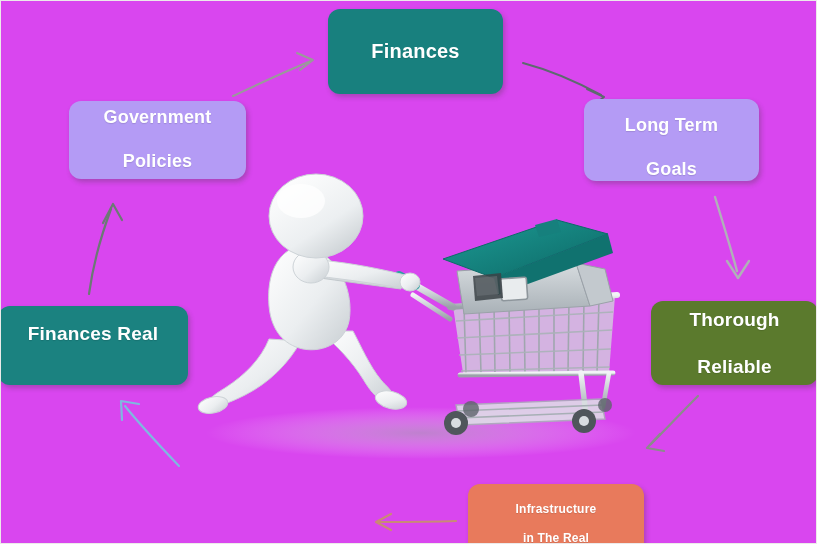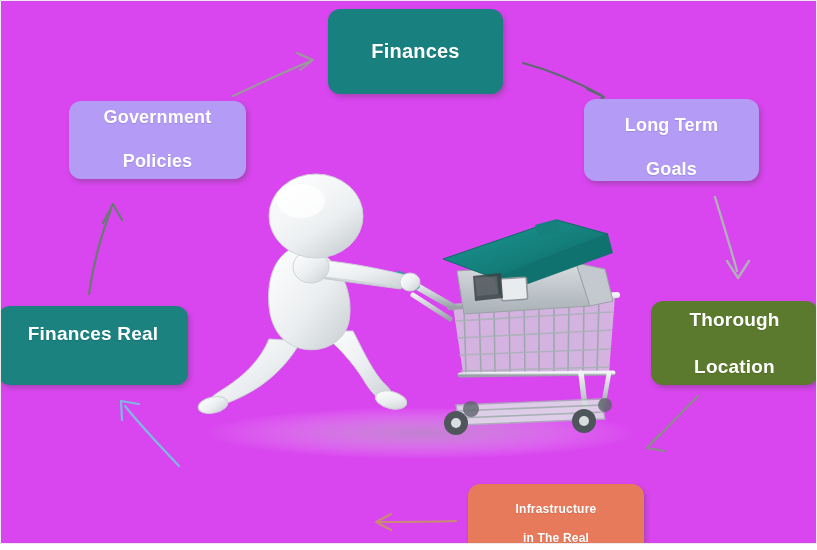--- a/index.html
+++ b/index.html
@@ -260,21 +260,21 @@
   <div class="node" id="node-longterm">
     <span>
       <span>Long Term</span><br>
       <span>Goals</span>
     </span>
   </div>
 
   <div class="node" id="node-research">
     <span>
       <span>Thorough</span><br>
-      <span>Location</span>
+      <span>Reliable</span>
     </span>
   </div>
 
   <div class="node" id="node-infra">
     <span>
       <span>Infrastructure</span><br>
       <span>in The Real</span>
     </span>
   </div>
 

